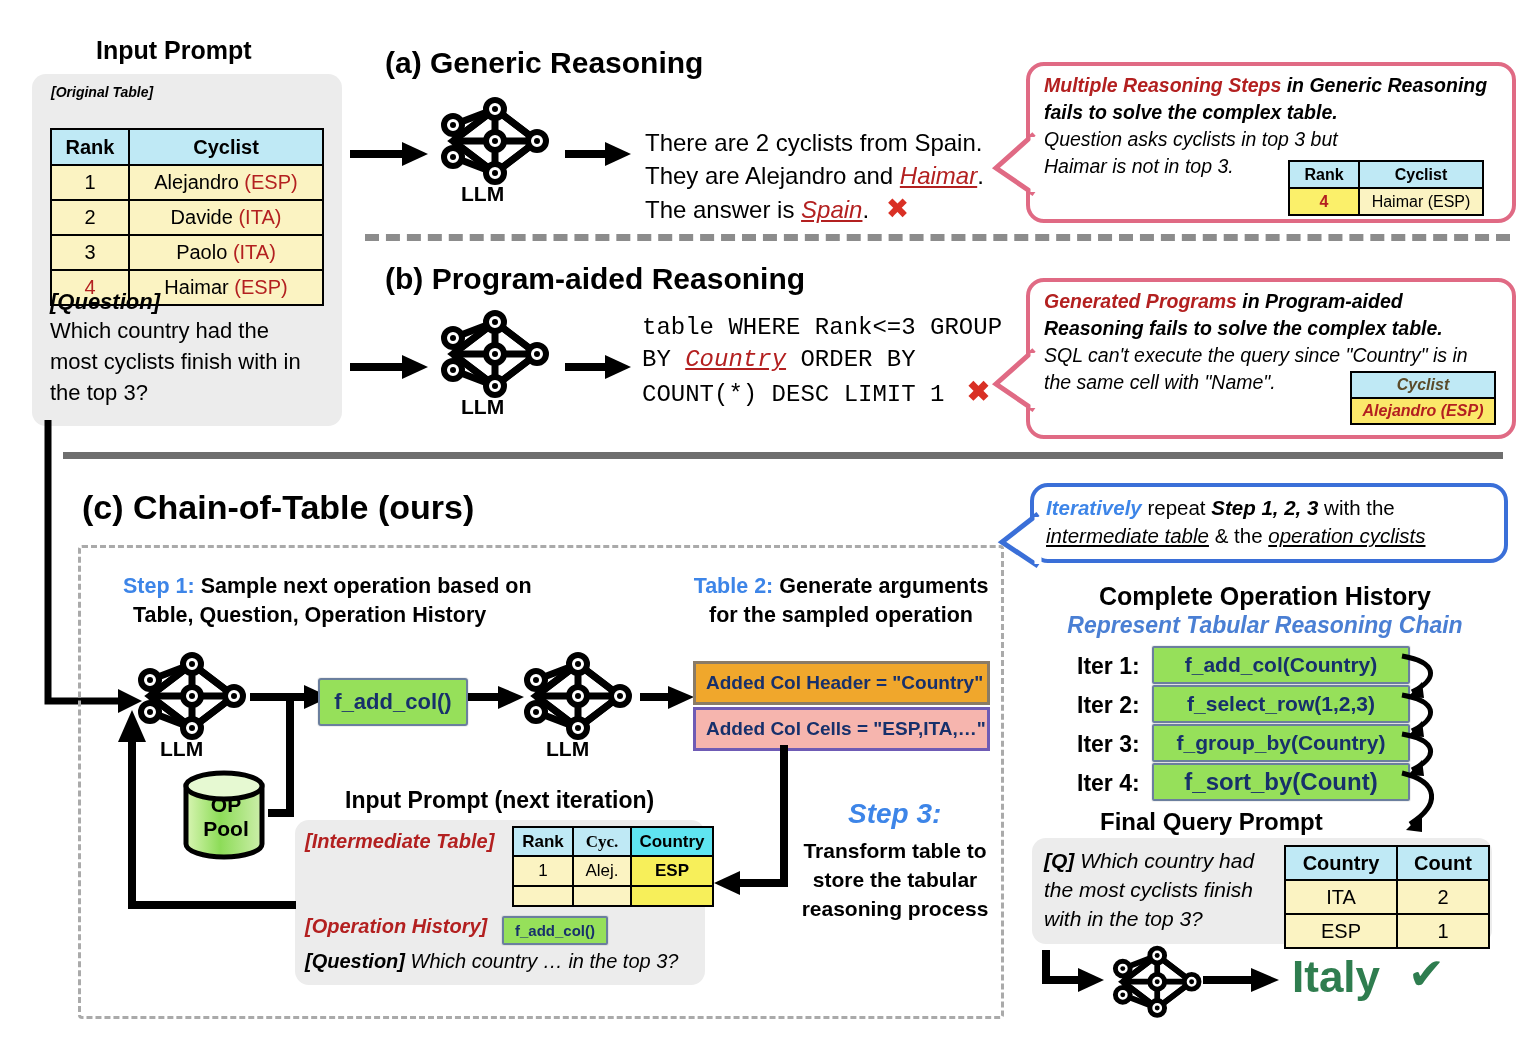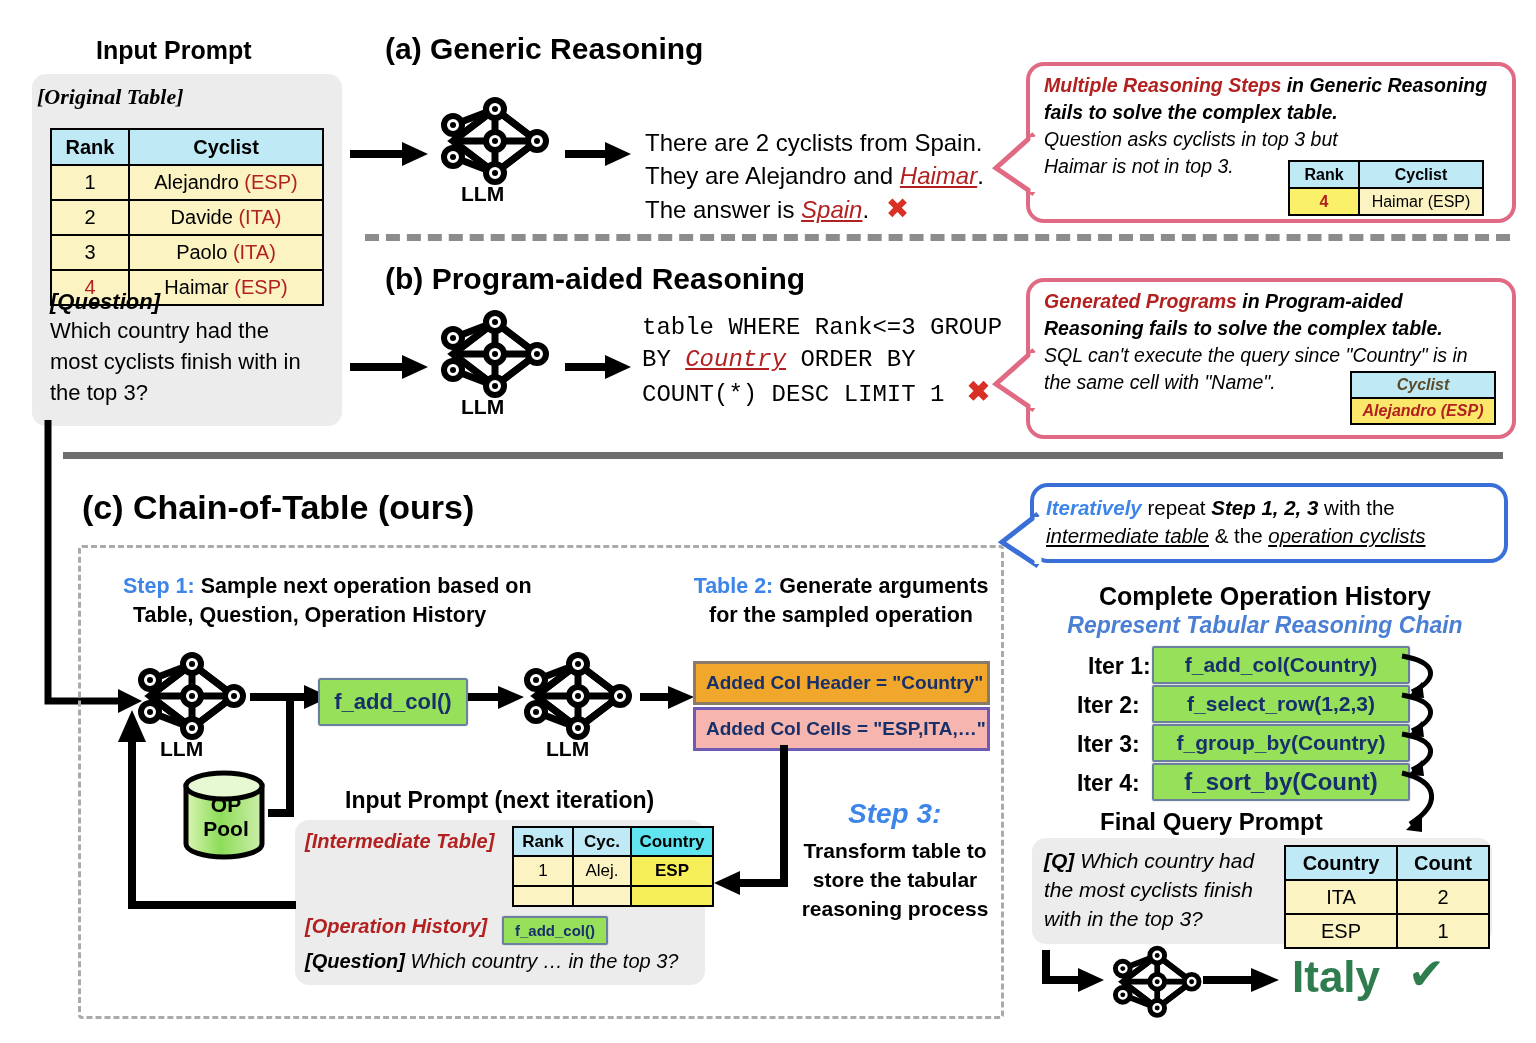--- a/index.html
+++ b/index.html
@@ -58,21 +58,21 @@
       <path d="M18 30 L60 14 M18 62 L60 78"></path>
     </g>
   </g>
  </defs>
 </svg>
 
 <div class="abs b" style="left:96px;top:36px;font-size:25px;">Input Prompt</div>
 
 <div class="abs panel" style="left:32px;top:74px;width:310px;height:352px;"></div>
 
-<div class="abs bi" style="left:37px;top:84px;font-size:22px;font-family:Liberation Serif, serif;">[Original Table]</div>
+<div class="abs bi" style="left:51px;top:84px;font-size:14px;">[Original Table]</div>
 
 <table class="t abs" style="left:50px;top:128px;width:274px;font-size:20px;">
   <tbody>
       <tr>
     <th class="hdr" style="width:74px;height:32px;">Rank</th>
     <th class="hdr" style="height:32px;">Cyclist</th>
   </tr>
   <tr>
     <td class="cellY" style="height:31px;">1</td>
     <td class="cellY">
@@ -105,21 +105,21 @@
   </table>
 
 <div class="abs bi" style="left:50px;top:289px;font-size:22px;">[Question]</div>
 <div class="abs" style="left:50px;top:315px;width:270px;font-size:22px;line-height:31px;">Which country had the most cyclists finish with in the top 3?</div>
 
 <svg class="abs" style="left:0px;top:420px;width:320px;height:300px;">
   <path d="M48 0 L48 281 L128 281" stroke="#000" stroke-width="7" fill="none"></path>
   <path d="M118 269 L142 281 L118 293 Z" fill="#000"></path>
 </svg>
 
-<div class="abs b" style="left:385px;top:32px;font-size:30px;">(a) Generic Reasoning</div>
+<div class="abs b" style="left:385px;top:46px;font-size:30px;">(a) Generic Reasoning</div>
 
 <svg class="abs" style="left:350px;top:140px;width:80px;height:28px;">
   <path d="M0 14 L56 14" stroke="#000" stroke-width="8" fill="none"></path>
   <path d="M52 2 L78 14 L52 26 Z" fill="#000"></path>
 </svg>
 <svg class="abs" style="left:435px;top:95px;width:122px;height:94px;">
   <use href="#llmnet"></use>
   <g fill="#fff" stroke="#000" stroke-width="6">
     <circle cx="18" cy="30" r="9"></circle>
       <circle cx="18" cy="62" r="9"></circle>
@@ -372,21 +372,21 @@
 </svg>
 
 <div class="abs b" style="left:345px;top:787px;font-size:23px;">Input Prompt (next iteration)</div>
 <div class="abs panel" style="left:295px;top:820px;width:410px;height:165px;"></div>
 <div class="abs bi red" style="left:305px;top:830px;font-size:20px;">[Intermediate Table]</div>
 
 <table class="t abs" style="left:512px;top:826px;font-size:17px;">
   <tbody>
       <tr>
     <th class="hdr" style="width:56px;height:25px;">Rank</th>
-    <th class="hdr" style="width:54px;height:25px;">Cyc.</th>
+    <th class="hdr" style="width:54px;height:25px;font-family:Liberation Serif, serif;">Cyc.</th>
     <th style="width:78px;height:25px;background:#5fe4f0;font-weight:bold;">Country</th>
   </tr>
   <tr>
     <td class="cellY" style="height:26px;">1</td>
     <td class="cellY" style="height:26px;">Alej.</td>
     <td class="b" style="height:26px;background:#f7ef5a;">ESP</td>
   </tr>
   <tr>
     <td class="cellY" style="height:16px;"></td>
     <td class="cellY" style="height:16px;"></td>
@@ -404,21 +404,21 @@
 
 <svg class="abs" style="left:110px;top:700px;width:210px;height:215px;">
   <path d="M18 205 L186 205" stroke="#000" stroke-width="8" fill="none"></path>
   <path d="M22 205 L22 36" stroke="#000" stroke-width="8" fill="none"></path>
   <path d="M8 42 L22 10 L36 42 Z" fill="#000"></path>
 </svg>
 
 <div class="abs b" style="left:1030px;top:582px;width:470px;text-align:center;font-size:25px;">Complete Operation History</div>
 <div class="abs bi" style="left:1030px;top:612px;width:470px;text-align:center;font-size:23px;color:#4a7fd4;">Represent Tabular Reasoning Chain</div>
 
-<div class="abs b" style="left:1077px;top:653px;font-size:23px;margin-left:11px;">Iter 1:</div>
+<div class="abs b" style="left:1077px;top:653px;font-size:23px;">Iter 1:</div>
 <div class="abs opbox" style="left:1152px;top:646px;width:254px;height:34px;font-size:21px;border-radius:2px;">f_add_col(Country)</div>
 
 <div class="abs b" style="left:1077px;top:692px;font-size:23px;">Iter 2:</div>
 <div class="abs opbox" style="left:1152px;top:685px;width:254px;height:34px;font-size:21px;border-radius:2px;">f_select_row(1,2,3)</div>
 
 <div class="abs b" style="left:1077px;top:731px;font-size:23px;">Iter 3:</div>
 <div class="abs opbox" style="left:1152px;top:724px;width:254px;height:34px;font-size:21px;border-radius:2px;">f_group_by(Country)</div>
 
 <div class="abs b" style="left:1077px;top:770px;font-size:23px;">Iter 4:</div>
 <div class="abs opbox" style="left:1152px;top:763px;width:254px;height:34px;font-size:24px;border-radius:2px;">f_sort_by(Count)</div>

